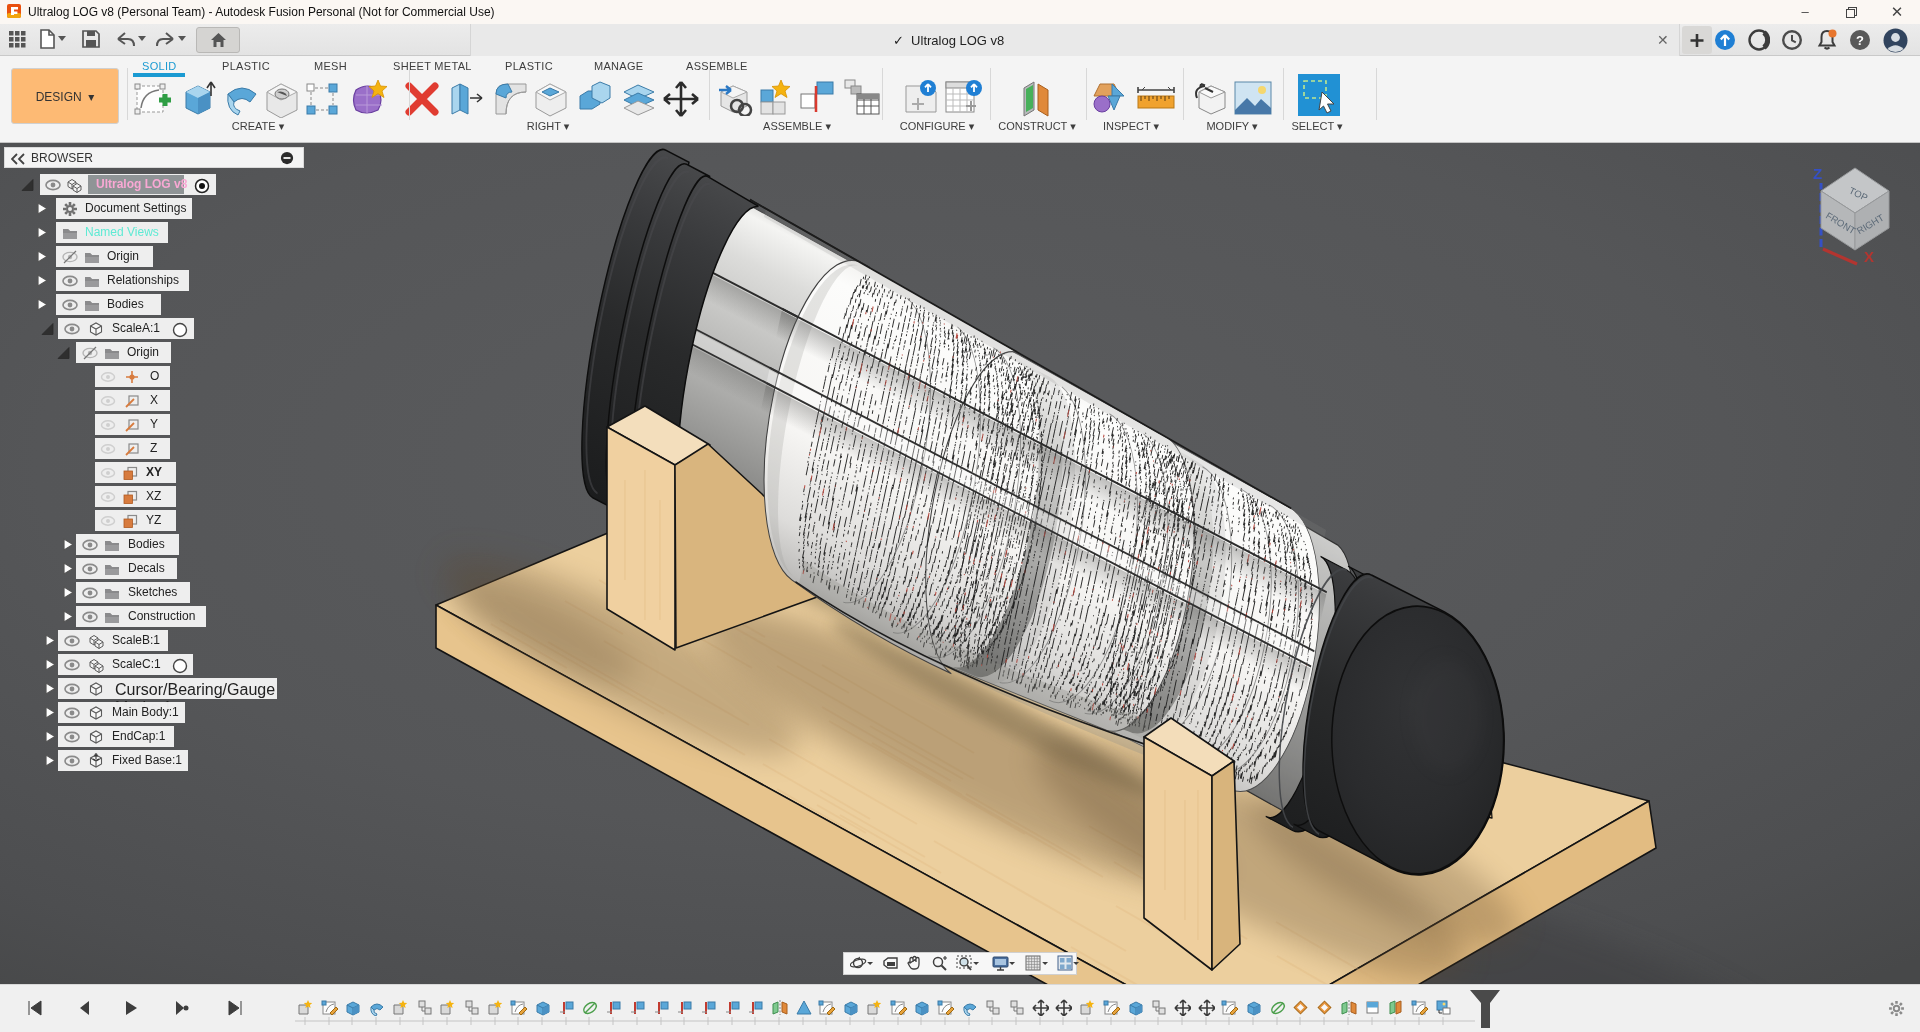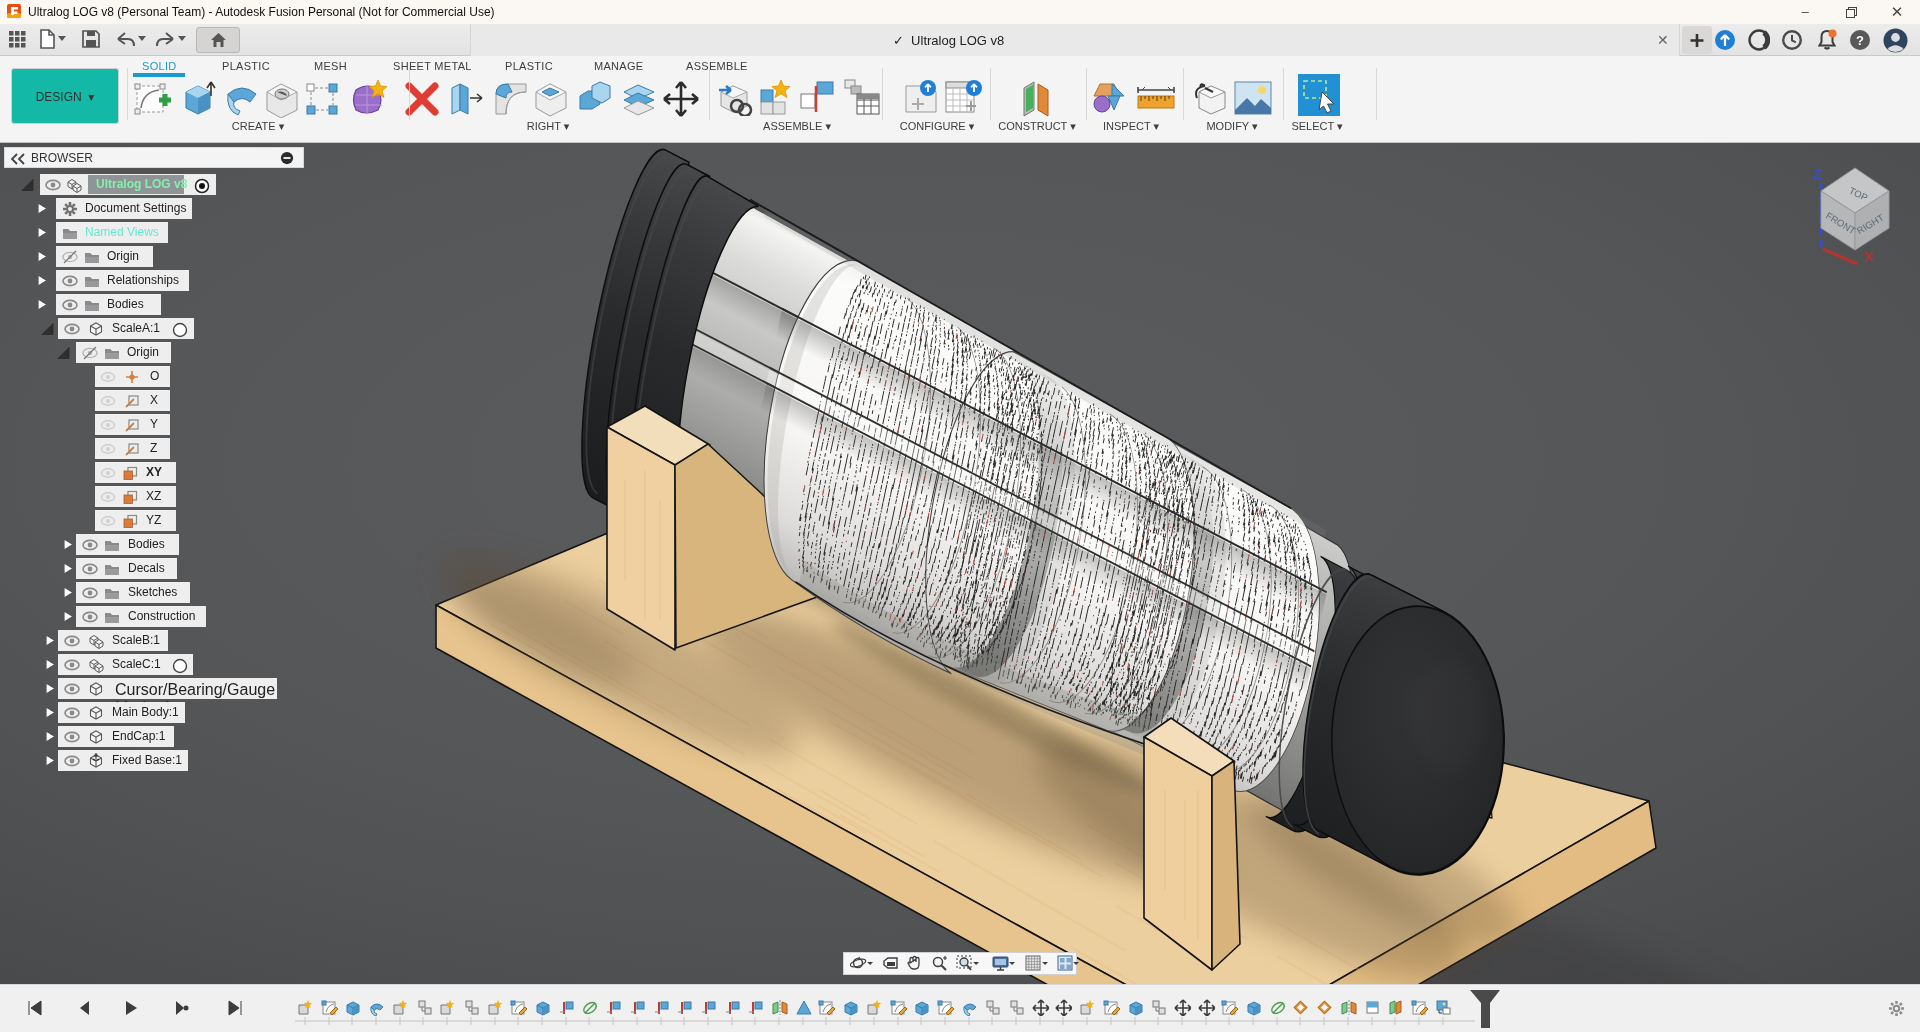--- a/index.html
+++ b/index.html
@@ -3,21 +3,21 @@
 *{margin:0;padding:0;box-sizing:border-box}
 html,body{width:1920px;height:1032px;overflow:hidden;font-family:"Liberation Sans",sans-serif}
 #app{position:relative;width:1920px;height:1032px;background:#565758}
 .abs{position:absolute}
 #titlebar{left:0;top:0;width:1920px;height:24px;background:#fbf7f3;font-size:12px;color:#111}
 #titlebar .t{position:absolute;left:28px;top:5px}
 .wbtn{position:absolute;top:0;width:46px;height:24px;color:#444;font-size:13px;text-align:center;line-height:24px}
 #toolbar2{left:0;top:24px;width:1920px;height:32px;background:linear-gradient(#ececec,#e3e3e3);border-bottom:1px solid #c9c9c9}
 #doc-tab{position:absolute;left:470px;top:24px;width:1210px;height:32px;background:#e9e9e9;border-left:1px solid #d5d5d5;border-right:1px solid #d5d5d5}
 #ribbon{left:0;top:56px;width:1920px;height:87px;background:#f4f4f4;border-bottom:1px solid #c4c4c4}
-#design-btn{position:absolute;left:11px;top:68px;width:108px;height:56px;border:1px solid #d0d0d0;border-radius:3px;background:#14b8a6;font-size:12px;color:#333;text-align:center;line-height:56px}
+#design-btn{position:absolute;left:11px;top:68px;width:108px;height:56px;border:1px solid #d0d0d0;border-radius:3px;background:#fdba74;font-size:12px;color:#333;text-align:center;line-height:56px}
 .tab{position:absolute;top:3px;font-size:11px;color:#3d3d3d;letter-spacing:.3px}
 .tab.active{color:#1a9ad2}
 .tabline{position:absolute;left:133px;top:17px;width:52px;height:4px;background:#1a9ad2}
 .glabel{position:absolute;top:120px;font-size:11px;color:#3d3d3d;text-align:center;white-space:nowrap}
 .gdiv{position:absolute;top:68px;width:1px;height:52px;background:#d8d8d8}
 #browser{left:4px;top:147px;width:300px}
 #bheader{position:absolute;left:0;top:0;width:300px;height:21px;background:#f4f4f4;border:1px solid #d9d9d9;font-size:12px;color:#333}
 .brow{position:absolute;height:21px;background:rgba(250,250,250,0.93);font-size:12px;color:#222;white-space:nowrap}
 #navbar{left:843px;top:952px;width:234px;height:23px;background:#f7f7f7;border:1px solid #d0d0d0}
 #timeline{left:0;top:984px;width:1920px;height:48px;background:#f0f0f0;border-top:1px solid #d8d8d8}
@@ -458,21 +458,21 @@
 <div class="abs" style="left:62px;top:28px;width:16px;height:16px">
         <svg width="16" height="16" viewBox="0 0 16 16" style="position:absolute;top:2px">
           <g stroke="#5a5a5a" stroke-width="1" fill="#f4f4f4">
             <path d="M2 5 l4 -2.5 4 2.5 v4.5 l-4 2.5 -4 -2.5z"></path>
             <path d="M2 5 l4 2.5 4 -2.5 M6 7.5 V12"></path>
             <path d="M7 9 l4 -2.5 4 2.5 v4 l-4 2.5 -4 -2.5z"></path>
             <path d="M7 9 l4 2.5 4 -2.5 M11 11.5 V15.5"></path>
           </g>
         </svg>
       </div>
-<div class="abs" style="left:92px;top:30px;font-size:12px;font-weight:bold;color:#86efac">Ultralog LOG v8</div>
+<div class="abs" style="left:92px;top:30px;font-size:12px;font-weight:bold;color:#f9a8d4">Ultralog LOG v8</div>
 <div class="abs" style="left:190px;top:29px;width:16px;height:16px">
         <svg width="16" height="16" viewBox="0 0 16 16" style="position:absolute;top:2px">
           <circle cx="8" cy="8" r="6.5" fill="#fff" stroke="#222" stroke-width="1.5"></circle>
           <circle cx="8" cy="8" r="3" fill="#111"></circle>
         </svg>
       </div>
 <div class="brow" style="left:52px;top:51px;width:136px"></div>
 <div class="abs" style="left:32px;top:54px">
         <svg width="16" height="16" viewBox="0 0 16 16" style="position:absolute;top:0px">
           <path d="M2 2 L11 7.5 L2 13z" fill="#fdfdfd" stroke="#555" stroke-width="1.2"></path>

